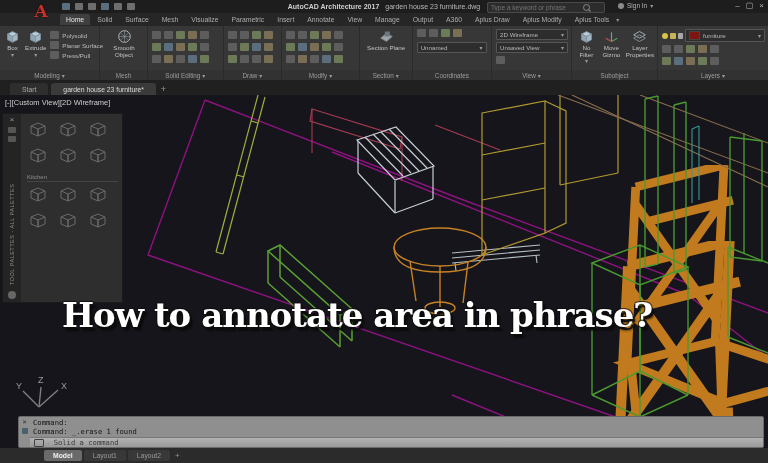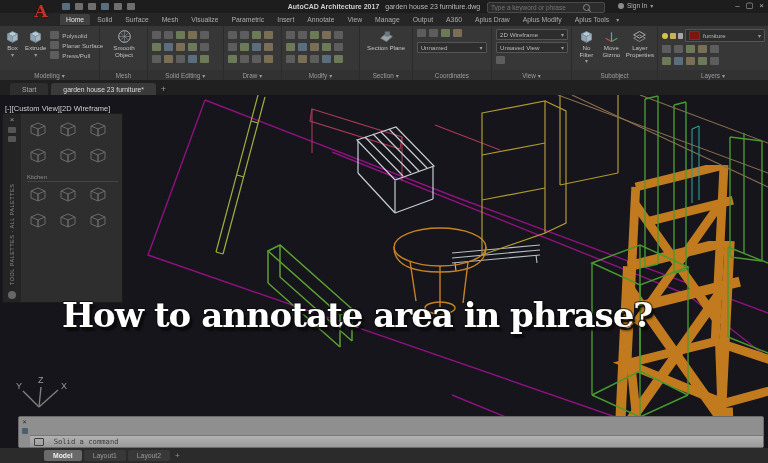--- a/index.html
+++ b/index.html
@@ -59,21 +59,21 @@
   .lock{width:5px;height:6px;background:#a8a8a8;border-radius:1px;}
   .swatch{width:9px;height:7px;background:#7e1511;border:1px solid #444;}
   
   .doctabs{position:absolute;left:0;top:80px;width:768px;height:15px;background:#202020;display:flex;align-items:flex-end;padding-left:10px;gap:3px;box-sizing:border-box;}
   .dtab{height:12px;padding:0 12px;font-size:6.8px;display:flex;align-items:center;border-radius:3px 3px 0 0;}
   .dtab.start{background:#2e2e2e;color:#a8a8a8;}
   .dtab.active{background:#3a3a3a;color:#dcdcdc;}
   .dplus{color:#9a9a9a;font-size:9px;margin-left:2px;line-height:12px;}
   
   .viewport{position:absolute;left:0;top:95px;width:768px;height:353px;background:#15151b;}
-  .vpcontrols{position:absolute;left:5px;top:9px;color:#cfcfcf;font-size:7.5px;z-index:20;}
+  .vpcontrols{position:absolute;left:5px;top:3px;color:#cfcfcf;font-size:7.5px;z-index:20;}
   .scene{position:absolute;left:0;top:0;}
   
   .palette{position:absolute;left:2px;top:18px;width:119px;height:188px;background:#2e2e2e;
     border:1px solid #1a1a1a;display:flex;z-index:25;}
   .pal-strip{width:18px;background:#242424;display:flex;flex-direction:column;align-items:center;padding-top:2px;}
   .pal-x{color:#9a9a9a;font-size:8px;line-height:8px;}
   .pal-ic{width:8px;height:6px;background:#555;margin-top:3px;border-radius:1px;}
   .pal-vtext{flex:1;writing-mode:vertical-rl;transform:rotate(180deg);color:#8a8a8a;font-size:5.5px;
     letter-spacing:.5px;margin:6px 0;white-space:nowrap;overflow:hidden;}
   .pal-gear{width:8px;height:8px;border-radius:50%;background:#666;margin-bottom:3px;}
@@ -639,20 +639,22 @@
       <text x="55" y="24" fill="#9a9a9a" font-size="9" font-family="Liberation Sans, sans-serif">X</text>
     </svg>
 
     <div class="cmdwin">
       <div class="cmd-side">
         <span class="cmd-x">×</span>
         <span class="cmd-wrench"></span>
       </div>
       <div class="cmd-body">
         <div class="cmd-hist">
+          <div>Command:</div>
+          <div>Command: _.erase 1 found</div>
         </div>
         <div class="cmd-input">
           <span class="kbd"></span>
           <span class="caret">▾</span>
           <span>Solid a command</span>
         </div>
       </div>
     </div>
   </div>
 

